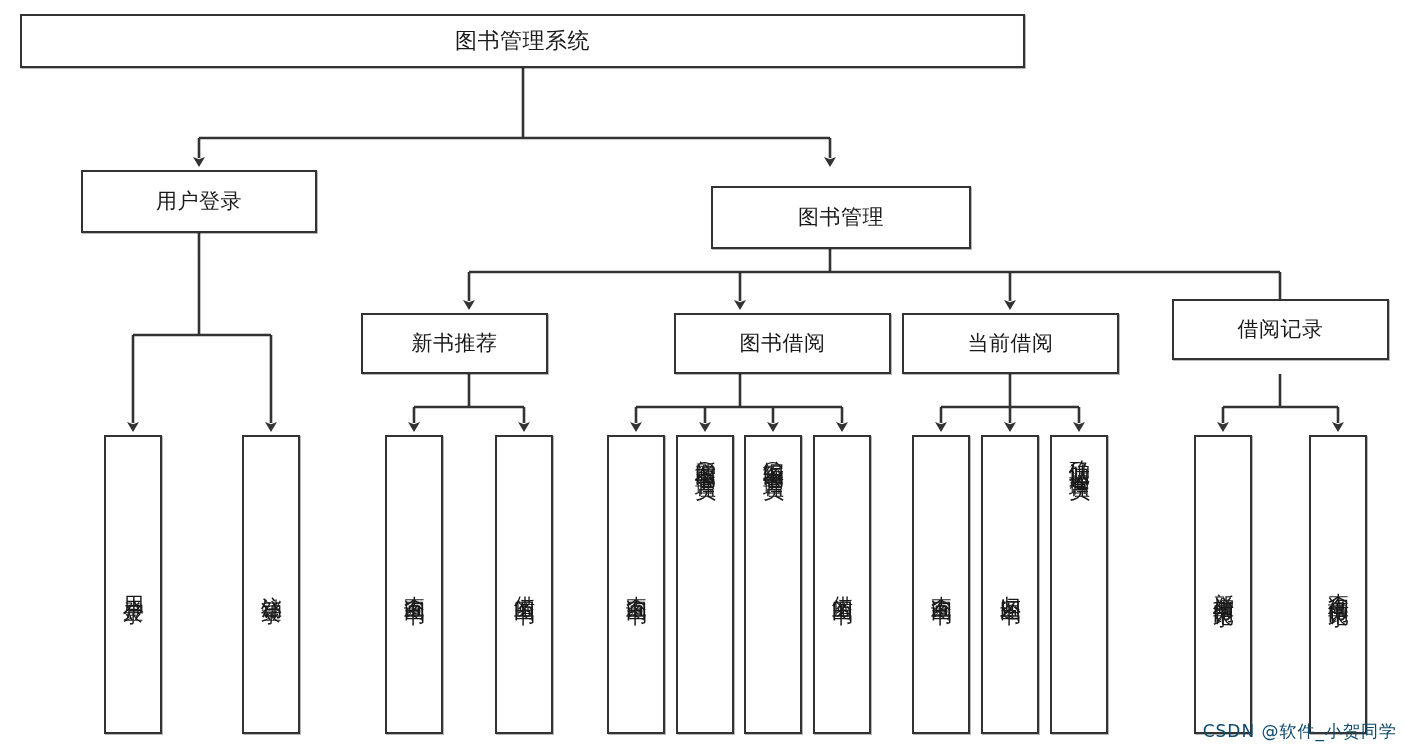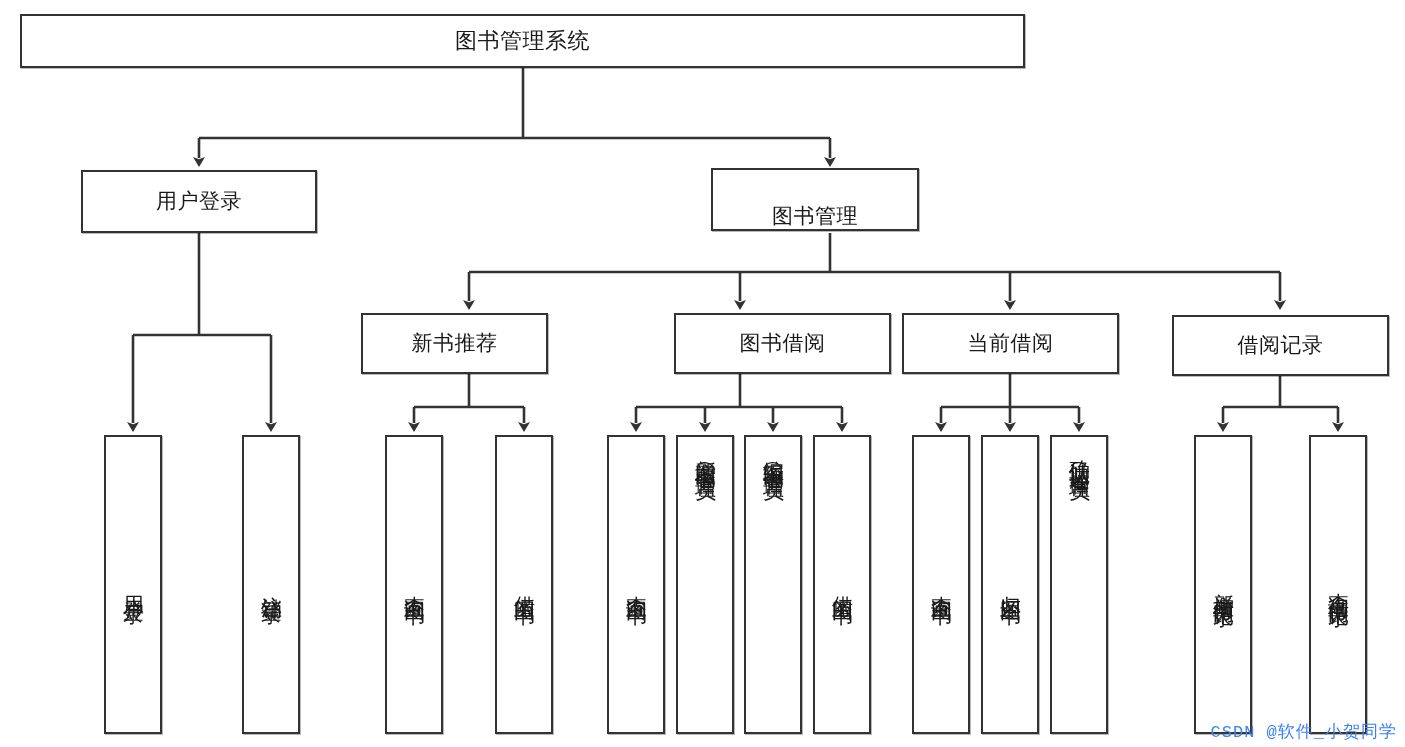--- a/index.html
+++ b/index.html
@@ -65,25 +65,24 @@
     font-size: 21px;
     line-height: 1.0;
     letter-spacing: 3px;
     white-space: nowrap;
   }
   #watermark {
     position: absolute;
     right: 8px;
     bottom: 4px;
     font-size: 17px;
-    color: #3b82f6;
+    color: #0c4a6e;
     letter-spacing: 1px;
     white-space: nowrap;
     user-select: none;
-    font-family: Liberation Mono, monospace;
   }
 </style>
 </head>
 <body>
 
 <div id="canvas">
 
   <svg id="wires" viewBox="0 0 1405 747" width="1405" height="747" aria-hidden="true">
     <defs>
       <marker id="arrow" markerWidth="10" markerHeight="12" refX="1" refY="6" orient="auto" markerUnits="userSpaceOnUse">
@@ -134,34 +133,34 @@
     </g>
   </svg>
 
   <div class="node h root" style="left:20px; top:14px; width:1005px; height:54px;">
     <span class="cap">图书管理系统</span>
   </div>
 
   <div class="node h" style="left:81px; top:170px; width:236px; height:63px;">
     <span class="cap">用户登录</span>
   </div>
-  <div class="node h" style="left:711px; top:168px; width:208px; height:63px;align-items:flex-end;">
+  <div class="node h" style="left:711px; top:186px; width:260px; height:63px;">
     <span class="cap">图书管理</span>
   </div>
 
   <div class="node h" style="left:361px; top:313px; width:187px; height:61px;">
     <span class="cap">新书推荐</span>
   </div>
   <div class="node h" style="left:632px; top:313px; width:217px; height:61px;margin-left:42px;">
     <span class="cap">图书借阅</span>
   </div>
   <div class="node h" style="left:902px; top:313px; width:217px; height:61px;">
     <span class="cap">当前借阅</span>
   </div>
-  <div class="node h" style="left:1172px; top:315px; width:217px; height:61px;">
+  <div class="node h" style="left:1172px; top:299px; width:217px; height:61px;">
     <span class="cap">借阅记录</span>
   </div>
 
   <div class="node v" style="left:104px; top:435px; width:58px; height:299px;">
     <span class="cap">用户登录</span>
   </div>
   <div class="node v" style="left:242px; top:435px; width:58px; height:299px;">
     <span class="cap">注销登录</span>
   </div>
 

